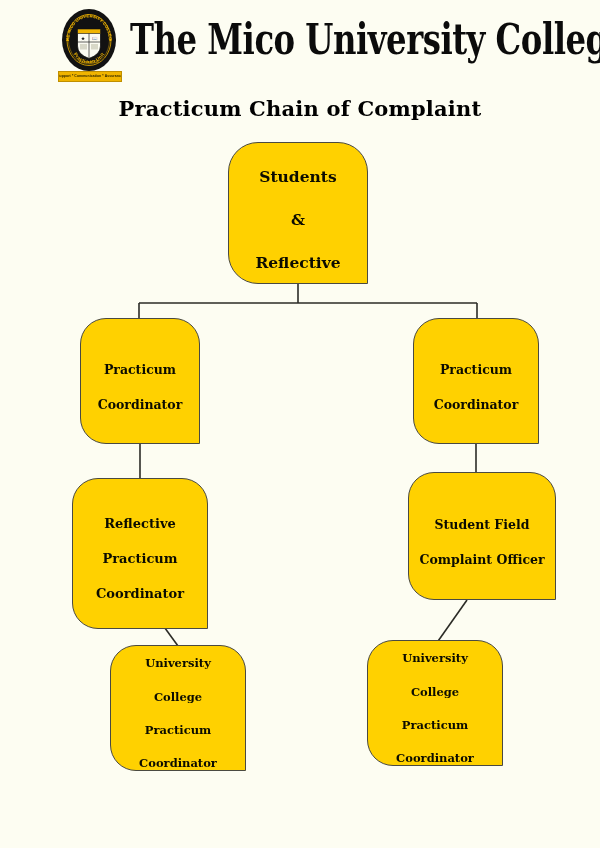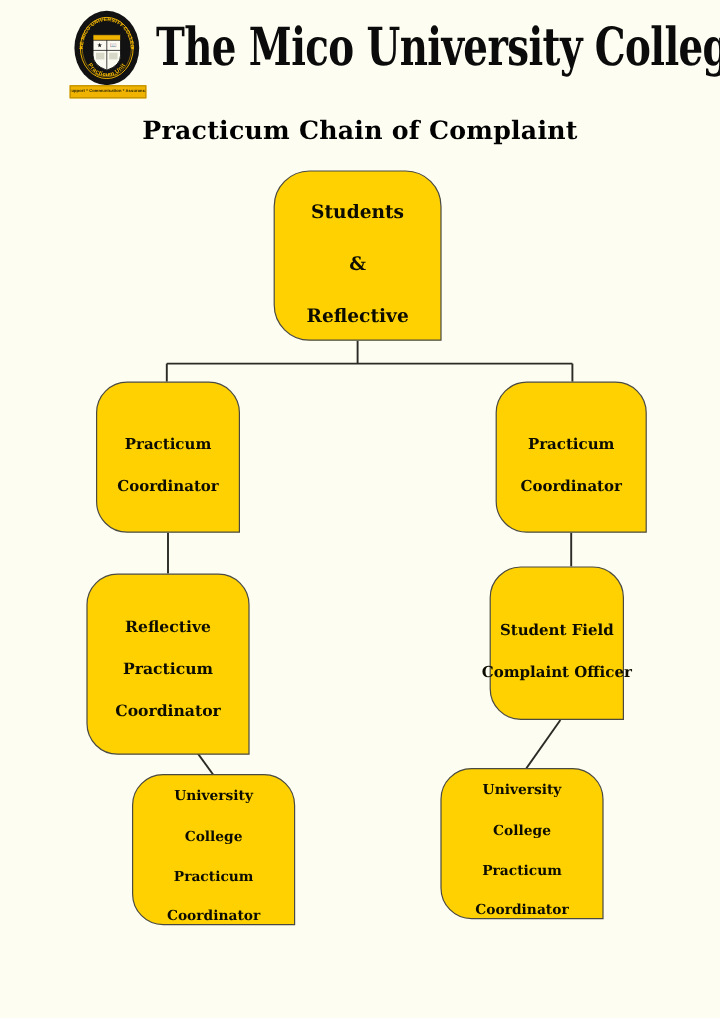--- a/index.html
+++ b/index.html
@@ -174,21 +174,21 @@
     top: 478px;
     width: 136px;
     height: 151px;
     font-size: 13px;
     line-height: 1.75;
   }
 
   .node-r2 {
     left: 408px;
     top: 472px;
-    width: 112px;
+    width: 148px;
     height: 128px;
     font-size: 12.5px;
     line-height: 1.85;
   }
 
   .node-l3 {
     left: 110px;
     top: 645px;
     width: 136px;
     height: 126px;

